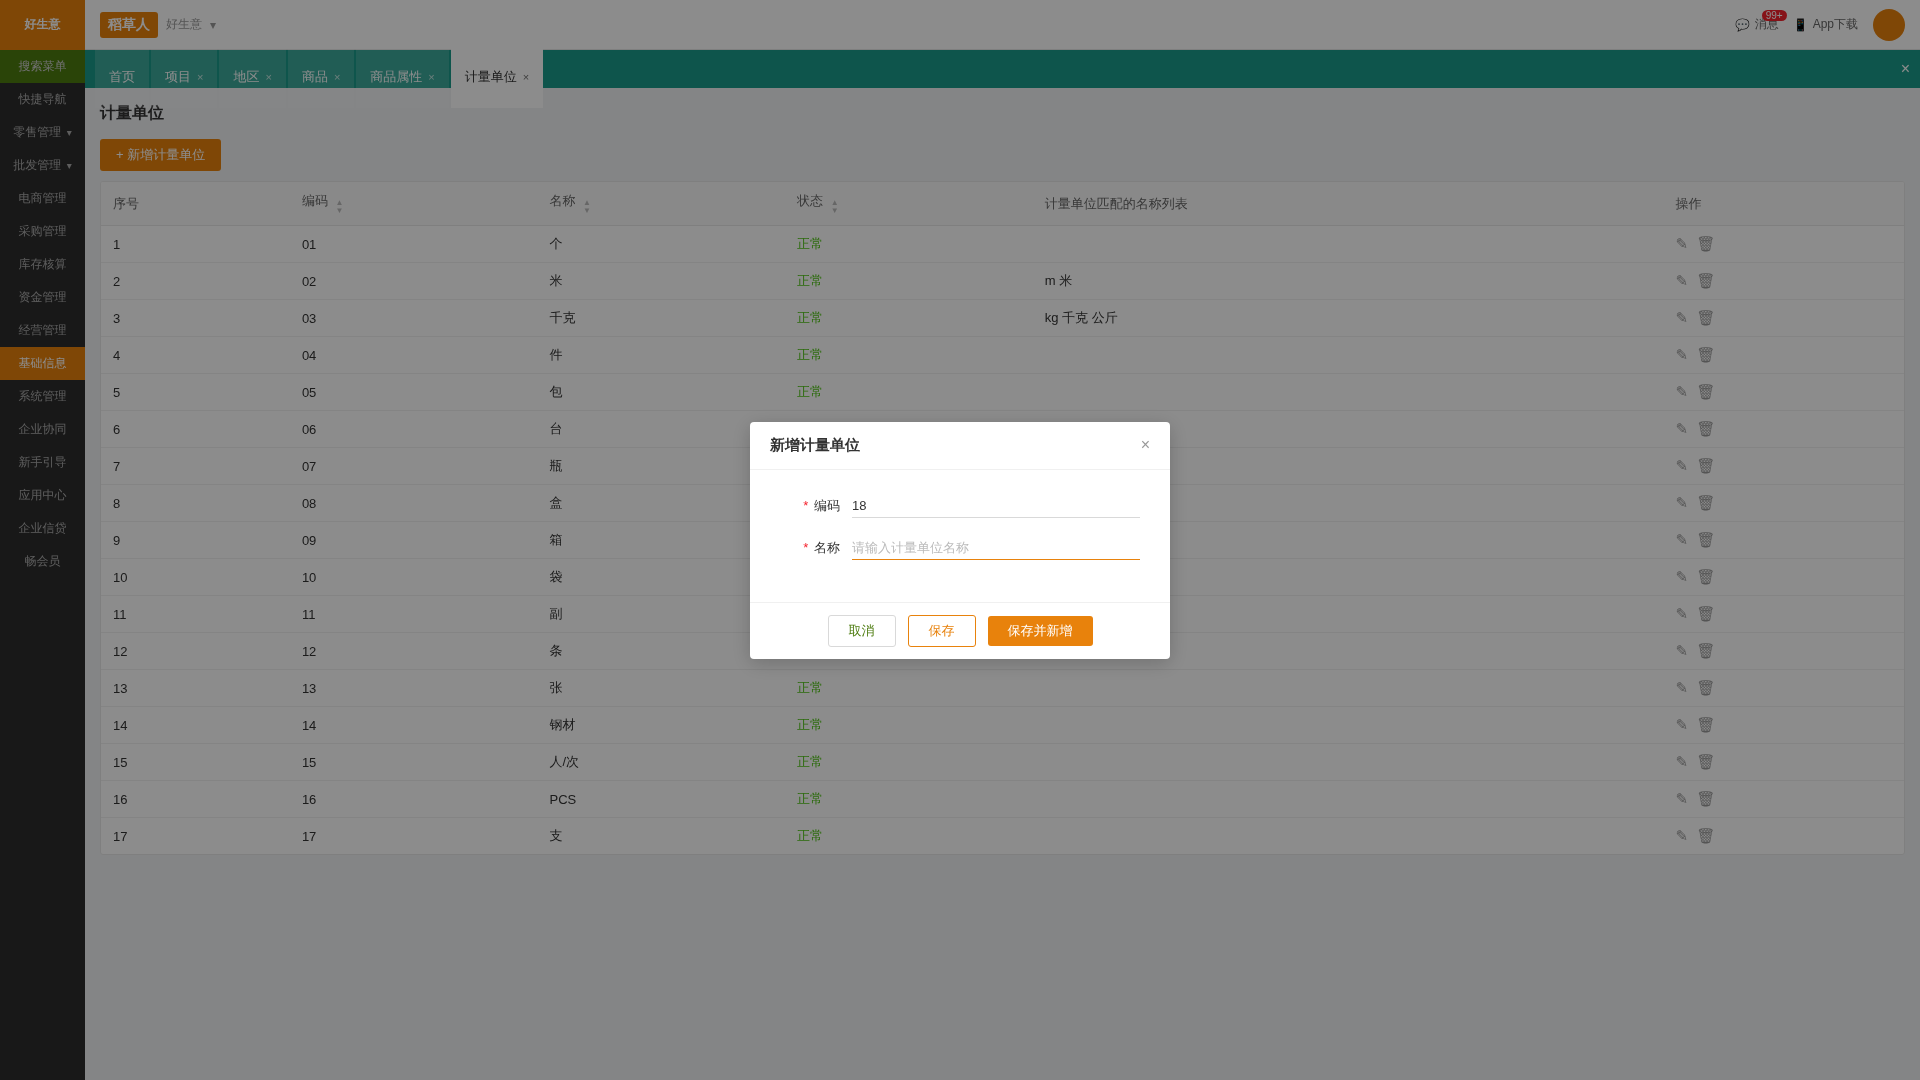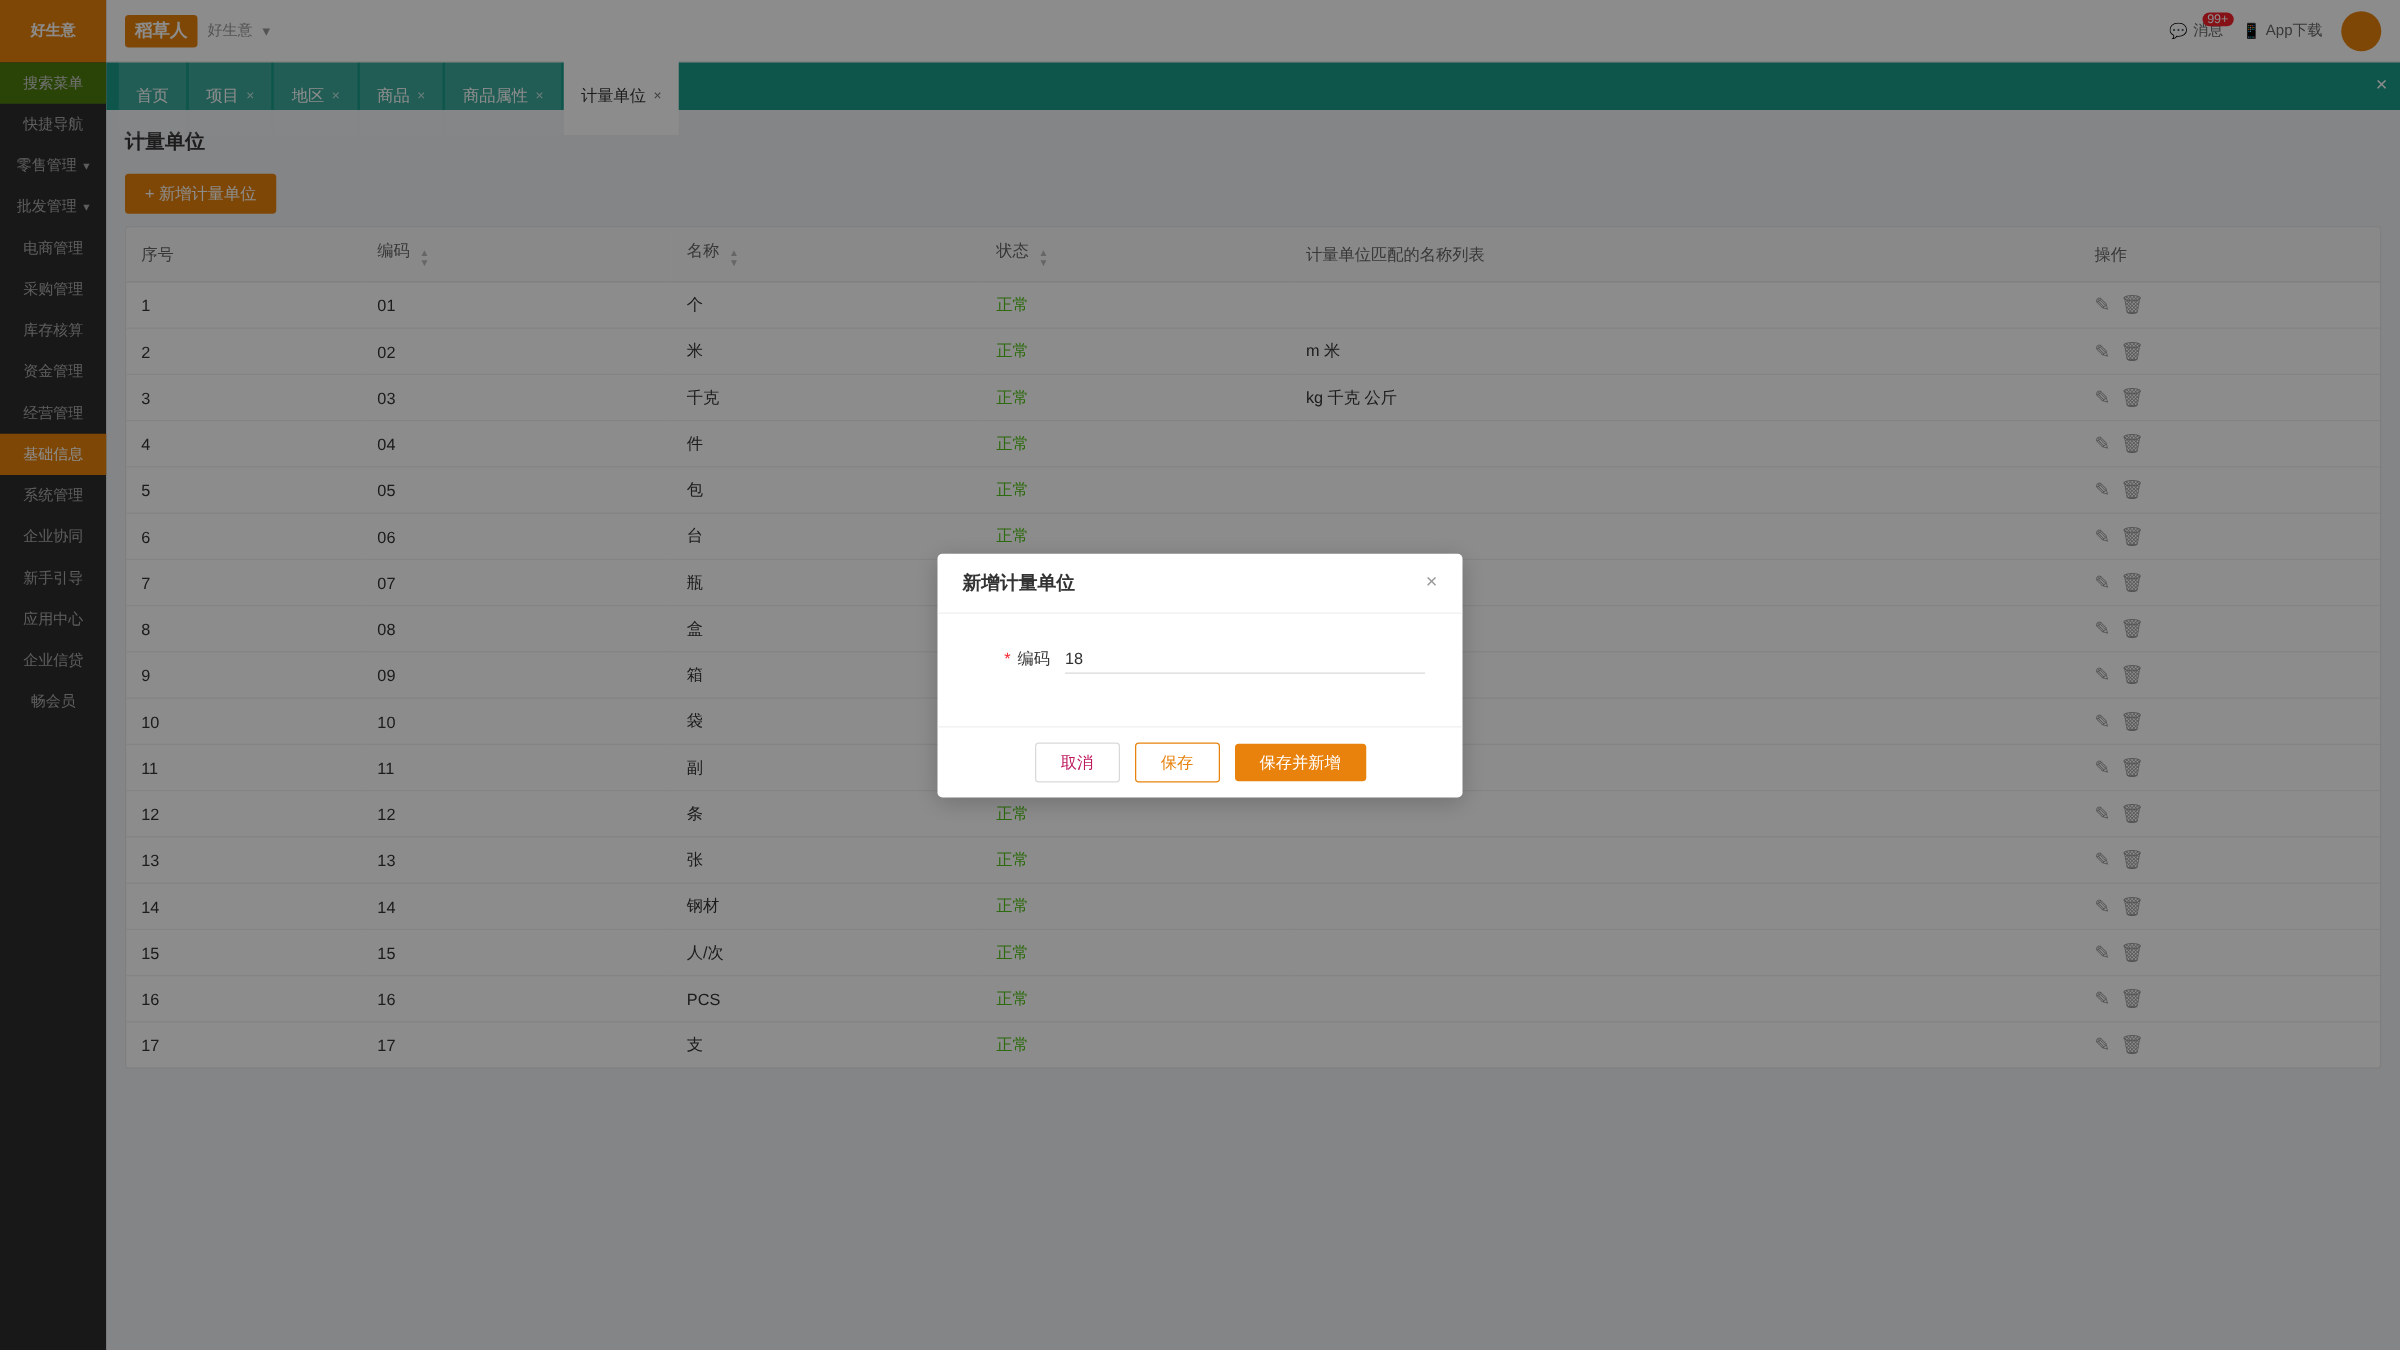--- a/index.html
+++ b/index.html
@@ -69,21 +69,21 @@
     .dialog-title { font-size: 15px; font-weight: bold; color: #333; }
     .dialog-close { cursor: pointer; color: #999; font-size: 16px; }
     .dialog-body { padding: 24px 30px; }
     .form-row { display: flex; align-items: center; margin-bottom: 18px; }
     .form-label { width: 60px; text-align: right; margin-right: 12px; font-size: 13px; color: #333; flex-shrink: 0; }
     .required-star { color: #f5222d; margin-right: 2px; }
     .form-input { flex: 1; border: none; border-bottom: 1px solid #d9d9d9; padding: 4px 0; font-size: 13px; outline: none; color: #333; }
     .form-input.active-border { border-bottom: 1px solid #e8820c; }
     .form-input::placeholder { color: #bbb; }
     .dialog-footer { padding: 12px 20px; border-top: 1px solid #f0f0f0; display: flex; align-items: center; justify-content: center; gap: 12px; }
-    .btn-cancel { padding: 6px 20px; border: 1px solid #d9d9d9; background: white; color: #be185d; border-radius: 3px; cursor: pointer; font-size: 13px; }
+    .btn-cancel { padding: 6px 20px; border: 1px solid #d9d9d9; background: white; color: #4d7c0f; border-radius: 3px; cursor: pointer; font-size: 13px; }
     .btn-save { padding: 6px 20px; border: none; background: white; border: 1px solid #e8820c; color: #e8820c; border-radius: 3px; cursor: pointer; font-size: 13px; }
     .btn-save-add { padding: 6px 20px; border: none; background: #e8820c; color: white; border-radius: 3px; cursor: pointer; font-size: 13px; }
   </style>
 </head>
 <body>
 
 <div class="sidebar">
   <div class="sidebar-logo">
     <span class="sidebar-logo-text">好生意</span>
   </div>
@@ -417,20 +417,26 @@
       <span class="dialog-title">新增计量单位</span>
       <span class="dialog-close">×</span>
     </div>
     <div class="dialog-body">
       <div class="form-row">
         <label class="form-label">
           <span class="required-star">*</span> 编码
         </label>
         <input type="text" class="form-input" value="18" style="">
       </div>
+      <div class="form-row">
+        <label class="form-label">
+          <span class="required-star">*</span> 名称
+        </label>
+        <input type="text" class="form-input active-border" placeholder="请输入计量单位名称" style="">
+      </div>
     </div>
     <div class="dialog-footer">
       <button class="btn-cancel">取消</button>
       <button class="btn-save">保存</button>
       <button class="btn-save-add">保存并新增</button>
     </div>
   </div>
 </div>
 
 </body></html>

